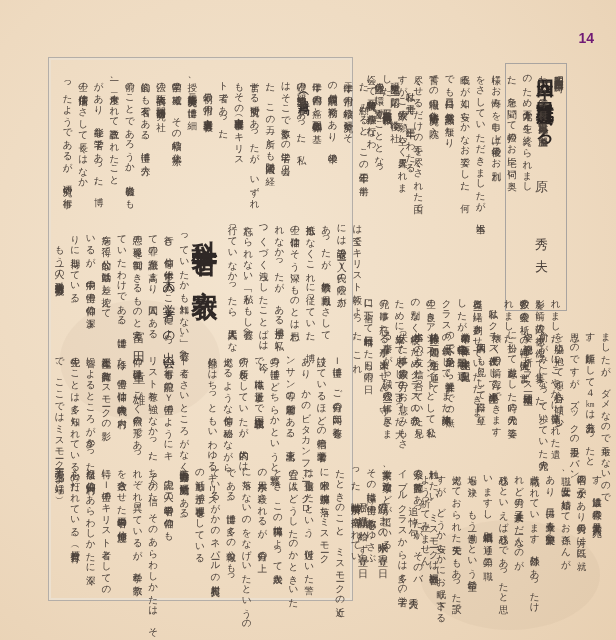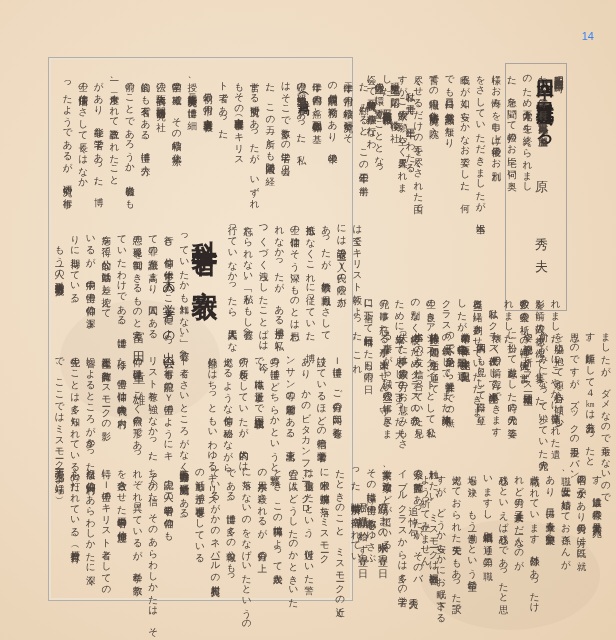--- a/index.html
+++ b/index.html
@@ -8,21 +8,21 @@
     background: radial-gradient(ellipse at 40% 40%, #f3e4cf 0%, #eedac0 60%, #e8d0b2 100%);
     font-family: "DejaVu Serif", "Liberation Serif", serif;
     color:#3a3330;
   }
   .abs { position:absolute; }
   .vt { writing-mode: vertical-rl; -webkit-writing-mode: vertical-rl; }
   .body-text {
     font-size:9.6px; line-height:15.6px; letter-spacing:0.6px;
     color:#4a403a; white-space:pre;
   }
-  .page-num { right:22px; top:30px; font-family:"Liberation Sans", sans-serif; font-weight:normal; font-size:11px; color:#3b82f6; }
+  .page-num { right:22px; top:30px; font-family:"Liberation Sans", sans-serif; font-weight:bold; font-size:14px; color:#701a75; }
 
   
   .title-box {
     left:530px; top:63px; width:36px; height:246px;
     border:1.5px solid #a9a4a0; border-left:none;
   }
   .title-box-left {
     left:505px; top:63px; width:25px; height:246px;
     border:1.5px solid #a9a4a0; border-right:none;
   }

